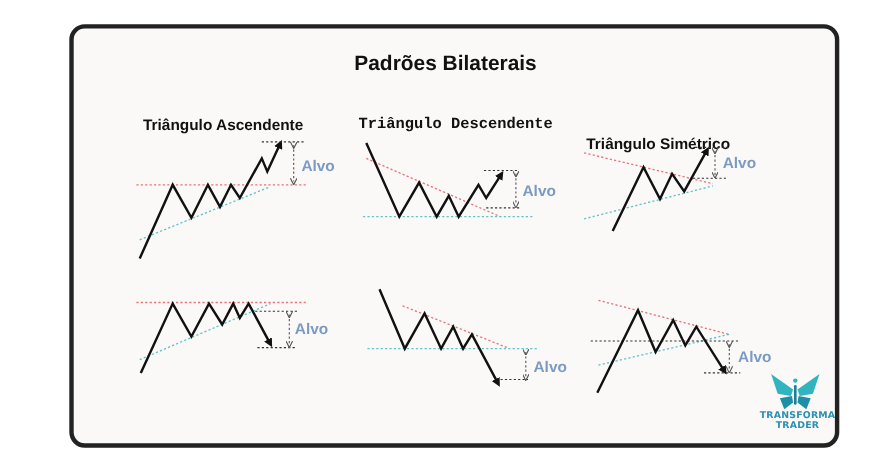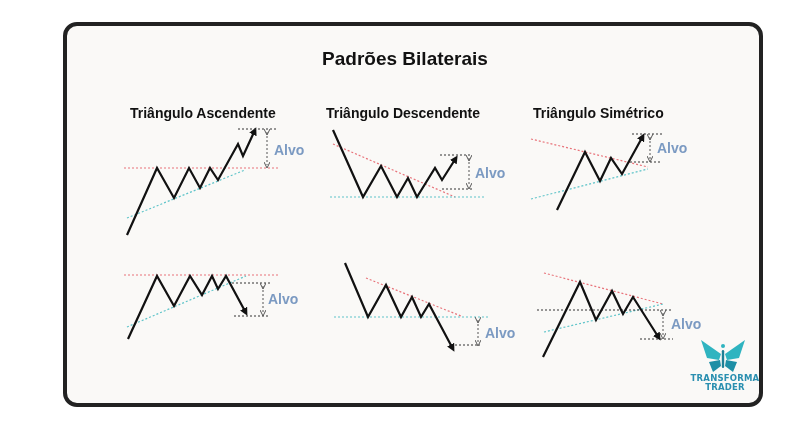--- a/index.html
+++ b/index.html
@@ -11,22 +11,22 @@
   .logo{position:absolute;left:690px;top:338px;width:70px;text-align:center;}
   .logo-text{font-family:"DejaVu Sans",sans-serif;font-weight:bold;font-size:8.5px;line-height:9px;color:#2a8fb0;letter-spacing:0.2px;}
 </style>
 </head>
 <body>
 
 <div class="frame"></div>
 <div class="title">Padrões Bilaterais</div>
 
 <div class="sub" style="left:130px;top:105px;text-align:center;">Triângulo Ascendente</div>
-<div class="sub" style="left:326px;top:105px;">Triângulo Descendente</div>
-<div class="sub" style="left:533px;top:105px;">Triângulo Simétrico</div>
+<div class="sub" style="left:326px;top:105px;font-family:Liberation Mono, monospace;">Triângulo Descendente</div>
+<div class="sub" style="left:533px;top:122px;">Triângulo Simétrico</div>
 
 <svg class="diag" width="810" height="430" viewBox="0 0 810 430">
   <defs>
     <marker id="ah" markerWidth="8" markerHeight="8" refX="5" refY="4" orient="auto" markerUnits="userSpaceOnUse">
       <path d="M0,0 L8,4 L0,8 Z" fill="#111"></path>
     </marker>
     <marker id="dt" markerWidth="6" markerHeight="6" refX="3" refY="3" orient="auto" markerUnits="userSpaceOnUse">
       <path d="M0,0 L6,3 L0,6" fill="none" stroke="#555" stroke-width="1"></path>
     </marker>
   </defs>

